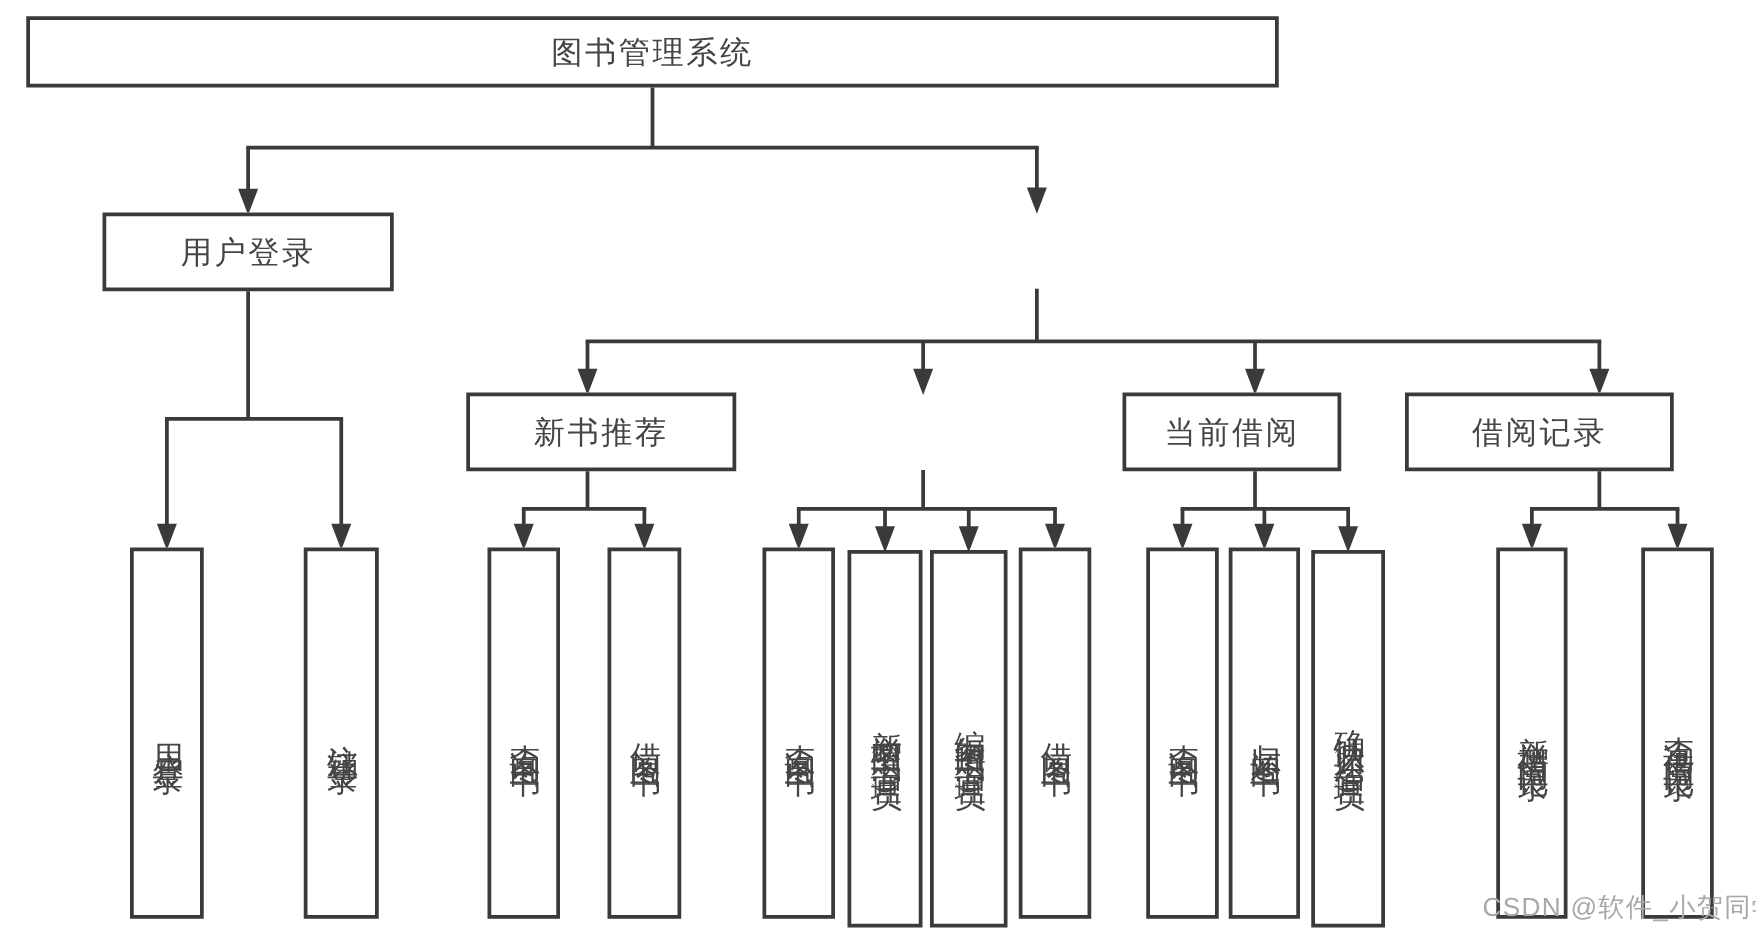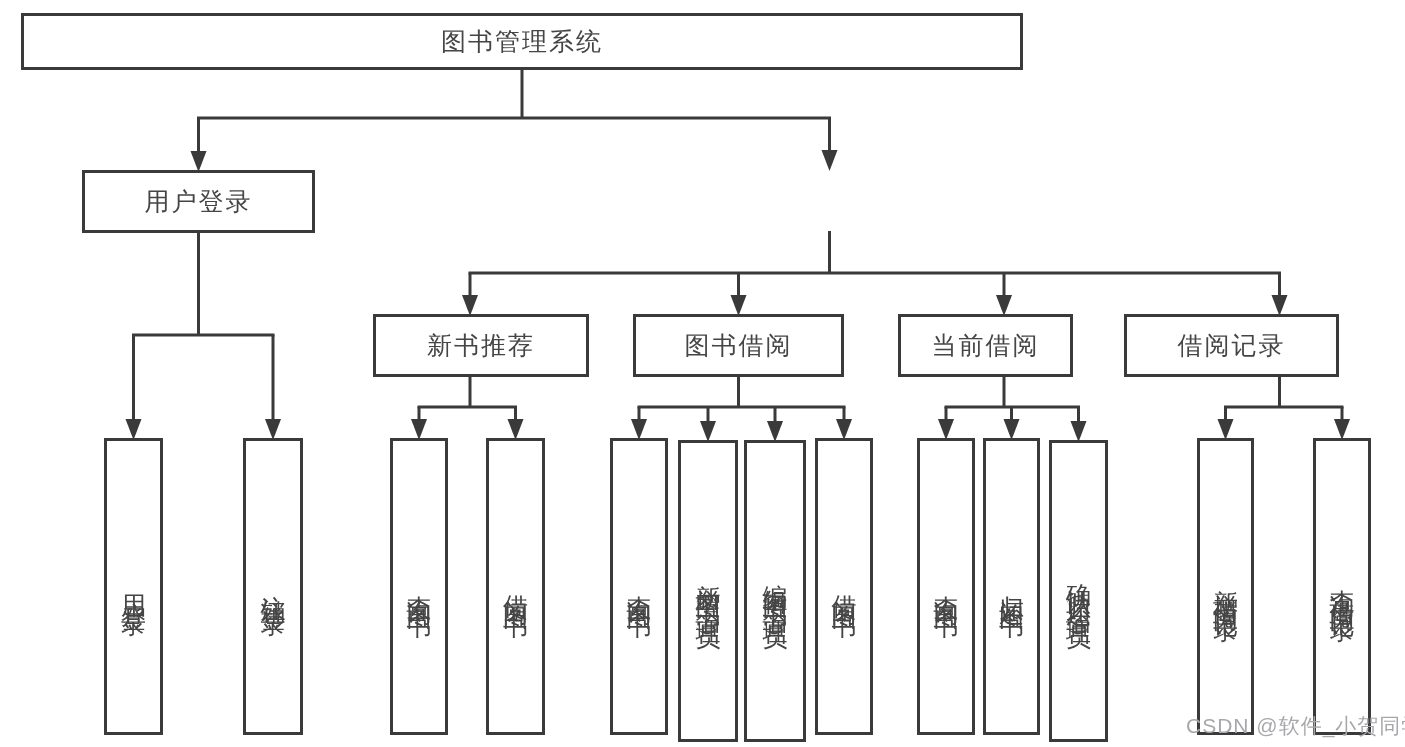--- a/index.html
+++ b/index.html
@@ -70,21 +70,20 @@
       <line x1="1225.5" y1="407" x2="1225.5" y2="423" stroke="#3a3a3a" stroke-width="3"></line>
       <polygon points="1217.5,419 1233.5,419 1225.5,440" fill="#3a3a3a"></polygon>
       <line x1="1342" y1="407" x2="1342" y2="423" stroke="#3a3a3a" stroke-width="3"></line>
       <polygon points="1334,419 1350,419 1342,440" fill="#3a3a3a"></polygon>
     </svg>
 
   <div id="watermark" style="left: 1186px; top: 712px; color: rgb(168, 168, 172);">CSDN @软件_小贺同学</div>
 <div class="node node-h" style="left: 21px; top: 13px; width: 1002px; height: 57px; border-color: rgb(58, 58, 58); color: rgb(69, 69, 69);">图书管理系统</div>
     <div class="node node-h" style="left: 82px; top: 170px; width: 233px; height: 63px; border-color: rgb(58, 58, 58); color: rgb(69, 69, 69);">用户登录</div>
     <div class="node node-h" style="left: 362px; top: 314px; width: 216px; height: 63px; border-color: rgb(58, 58, 58); color: rgb(69, 69, 69); margin-left: 11px;">新书推荐</div>
-    <div class="node node-h" style="left: 633px; top: 314px; width: 211px; height: 63px; border-color: rgb(58, 58, 58); color: rgb(69, 69, 69);">图书借阅</div>
     <div class="node node-h" style="left: 898px; top: 314px; width: 175px; height: 63px; border-color: rgb(58, 58, 58); color: rgb(69, 69, 69);">当前借阅</div>
     <div class="node node-h" style="left: 1124px; top: 314px; width: 215px; height: 63px; border-color: rgb(58, 58, 58); color: rgb(69, 69, 69);">借阅记录</div>
     <div class="node node-v" style="left: 104px; top: 438px; width: 59px; height: 297px; border-color: rgb(58, 58, 58); color: rgb(69, 69, 69);">用户登录</div>
     <div class="node node-v" style="left: 243px; top: 438px; width: 60px; height: 297px; border-color: rgb(58, 58, 58); color: rgb(69, 69, 69);">注销登录</div>
     <div class="node node-v" style="left: 390px; top: 438px; width: 58px; height: 297px; border-color: rgb(58, 58, 58); color: rgb(69, 69, 69);">查询图书</div>
     <div class="node node-v" style="left: 486px; top: 438px; width: 59px; height: 297px; border-color: rgb(58, 58, 58); color: rgb(69, 69, 69);">借阅图书</div>
     <div class="node node-v" style="left: 610px; top: 438px; width: 58px; height: 297px; border-color: rgb(58, 58, 58); color: rgb(69, 69, 69);">查询图书</div>
     <div class="node node-v" style="left: 678px; top: 440px; width: 60px; height: 302px; border-color: rgb(58, 58, 58); color: rgb(69, 69, 69);">新增图书（管理员）</div>
     <div class="node node-v" style="left: 744px; top: 440px; width: 62px; height: 302px; border-color: rgb(58, 58, 58); color: rgb(69, 69, 69);">编辑图书（管理员）</div>
     <div class="node node-v" style="left: 815px; top: 438px; width: 58px; height: 297px; border-color: rgb(58, 58, 58); color: rgb(69, 69, 69);">借阅图书</div>

